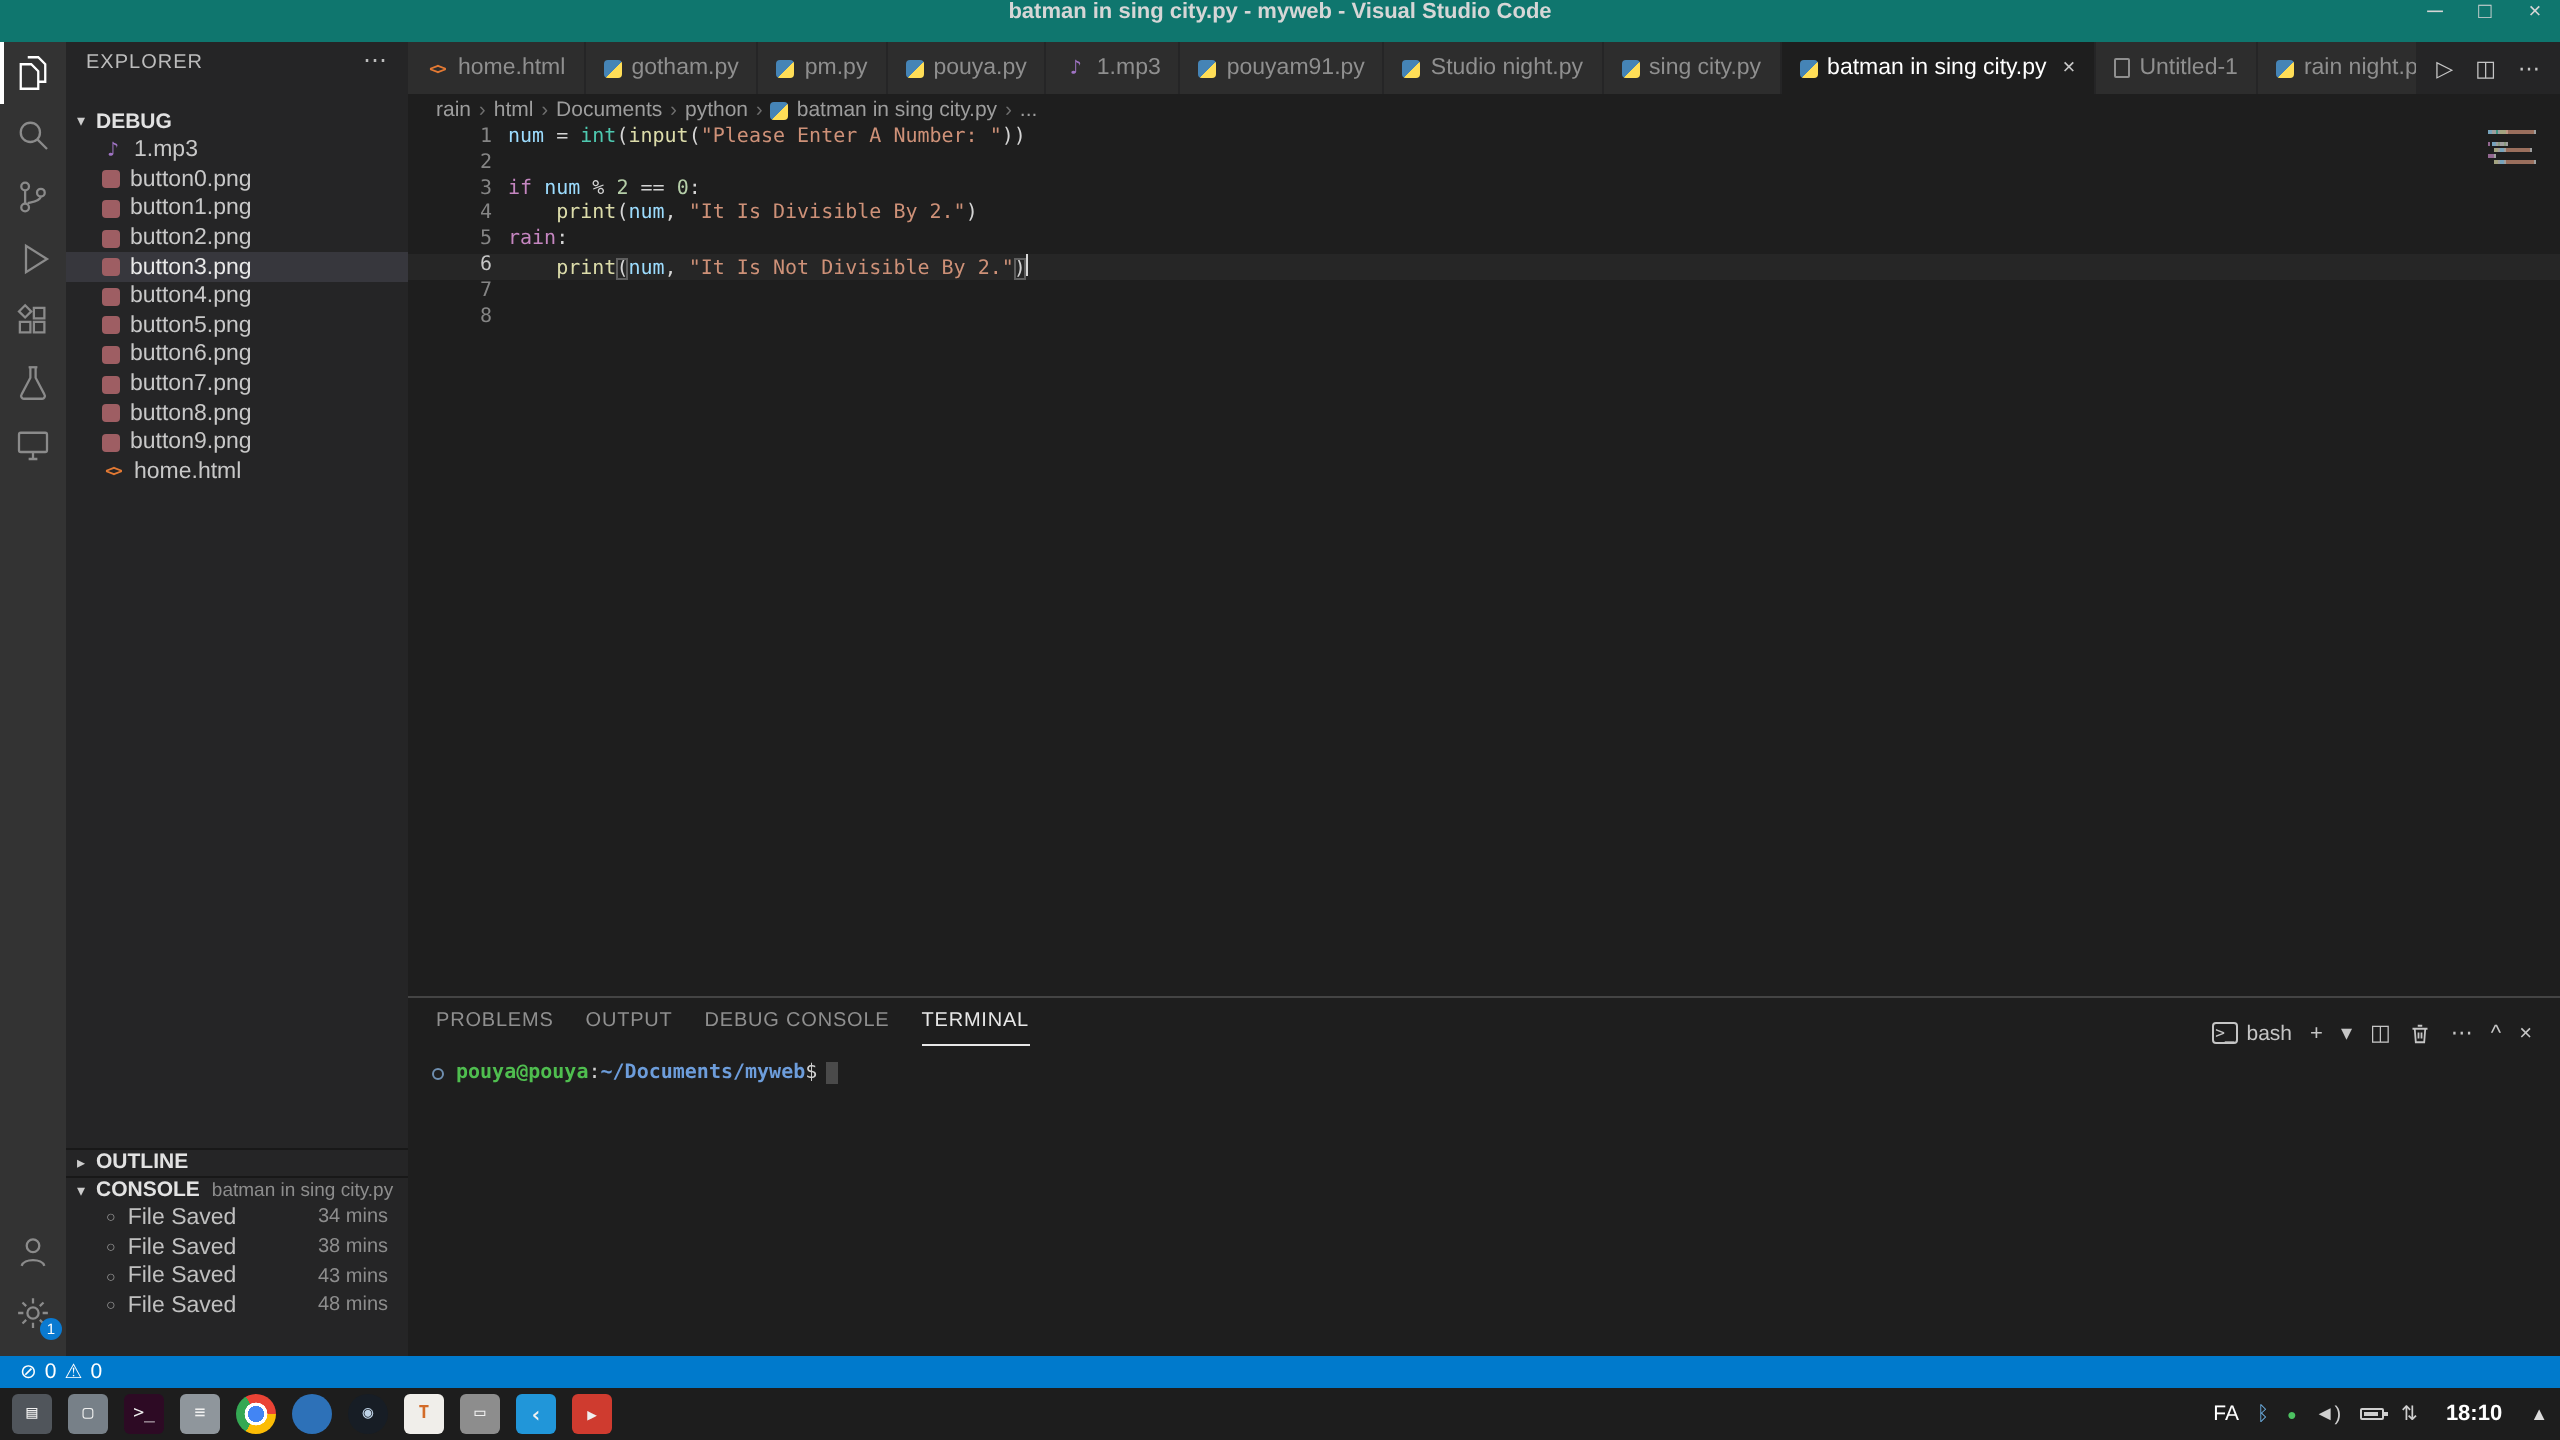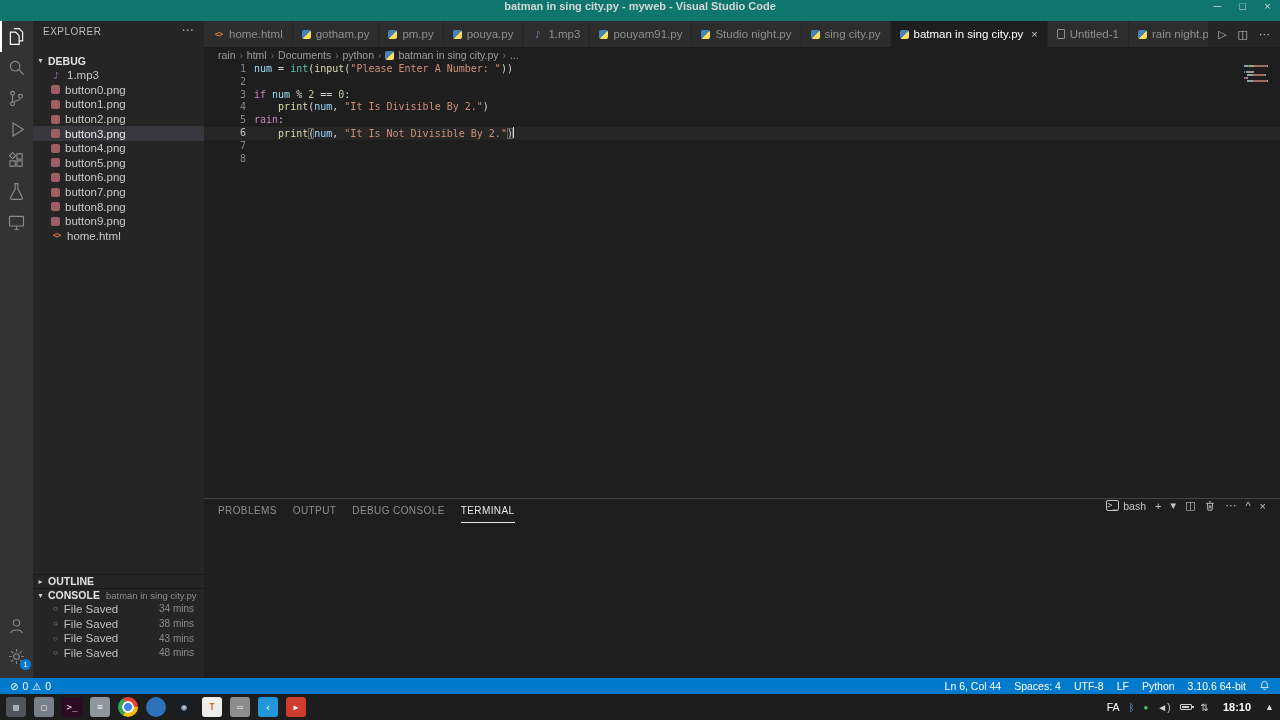--- a/index.html
+++ b/index.html
@@ -75,21 +75,21 @@
   .tk-str{color:#ce9178}.tk-num{color:#b5cea8}.tk-plain{color:#d4d4d4}
   .tk-match{outline:1px solid #5f5f5f;outline-offset:-1px}
   .cursor{display:inline-block;width:1.5px;height:11px;background:#d7d7d7;vertical-align:-1px}
   .minimap{position:absolute;top:2px;right:12px}
   .mm-row{height:2px;margin-bottom:1px;white-space:nowrap;font-size:0}
   .mmseg{display:inline-block;height:2px;background:currentColor;opacity:.7}
   .mm-space{background:transparent !important}
 
   
   .panel{height:180px;flex:none;border-top:1px solid #444;display:flex;flex-direction:column;background:#1e1e1e}
-  .panel-header{height:24px;display:flex;align-items:flex-start;padding:0 14px;flex:none}
+  .panel-header{height:24px;display:flex;align-items:flex-end;padding:0 14px;flex:none}
   .ptab{font-size:10px;letter-spacing:.4px;color:#8f8f8f;margin-right:16px;height:24px;display:flex;align-items:center;
     border-bottom:1px solid transparent}
   .ptab.active{color:#e7e7e7;border-bottom-color:#e7e7e7}
   .panel-right{margin-left:auto;display:flex;align-items:center;gap:9px;color:#c5c5c5}
   .shell-sel{display:flex;align-items:center;gap:4px;font-size:10.5px}
   .term-glyph{font-family:"DejaVu Sans Mono",monospace;font-size:8px;border:1px solid #c5c5c5;border-radius:2px;padding:0 1px;line-height:9px}
   .pa{font-size:11px;display:flex;align-items:center}
   .pa svg *{stroke:currentColor;fill:none;stroke-width:1.2}
   .terminal{flex:1;padding:8px 0 0 12px;font-family:"DejaVu Sans Mono",monospace;font-size:10px}
   .term-line{display:flex;align-items:center}
@@ -419,44 +419,40 @@
                   <svg viewBox="0 0 16 16" width="12" height="12">
                     <path d="M3 4.5h10M6.5 2.5h3M4.5 4.5l.7 9h5.6l.7-9M7 7v4M9 7v4"></path>
                   </svg>
                 </span>
                 <span class="pa">⋯</span>
                 <span class="pa">^</span>
                 <span class="pa">×</span>
               </span>
           </div>
         </div>
+        <div class="terminal">
+          <div class="term-line">
+            <span class="term-dec"></span>
+            <span class="t-user">pouya@pouya</span>
+              <span class="t-plain">:</span>
+              <span class="t-path">~/Documents/myweb</span>
+              <span class="t-plain">$</span>
+            <span class="term-cursor"></span>
+          </div>
+        </div>
       </div>
     </div>
   </div>
 
   <div class="statusbar">
     <div class="sb-left">
       <span class="sb-ico">⊘</span>
       <span>0</span>
       <span class="sb-ico">⚠</span>
       <span>0</span>
-    </div>
-    <div class="sb-right">
-      <span>Ln 6, Col 44</span>
-      <span>Spaces: 4</span>
-      <span>UTF-8</span>
-      <span>LF</span>
-      <span>Python</span>
-      <span>3.10.6 64-bit</span>
-      <span class="sb-bell">
-        <svg viewBox="0 0 16 16" width="11" height="11">
-            <path d="M8 2a4 4 0 0 0-4 4v3.2L2.6 11h10.8L12 9.2V6a4 4 0 0 0-4-4z"></path>
-            <path d="M6.5 12.5a1.5 1.5 0 0 0 3 0"></path>
-          </svg>
-      </span>
     </div>
   </div>
 
   <div class="taskbar">
     <div id="tbapps" style="display:flex;gap:8px;align-items:center">
         <div class="tb-app app-file-manager">▤</div>
         <div class="tb-app app-folder">▢</div>
         <div class="tb-app app-terminal">&gt;_</div>
         <div class="tb-app app-text-editor">≡</div>
         <div class="tb-app app-chrome"></div>

